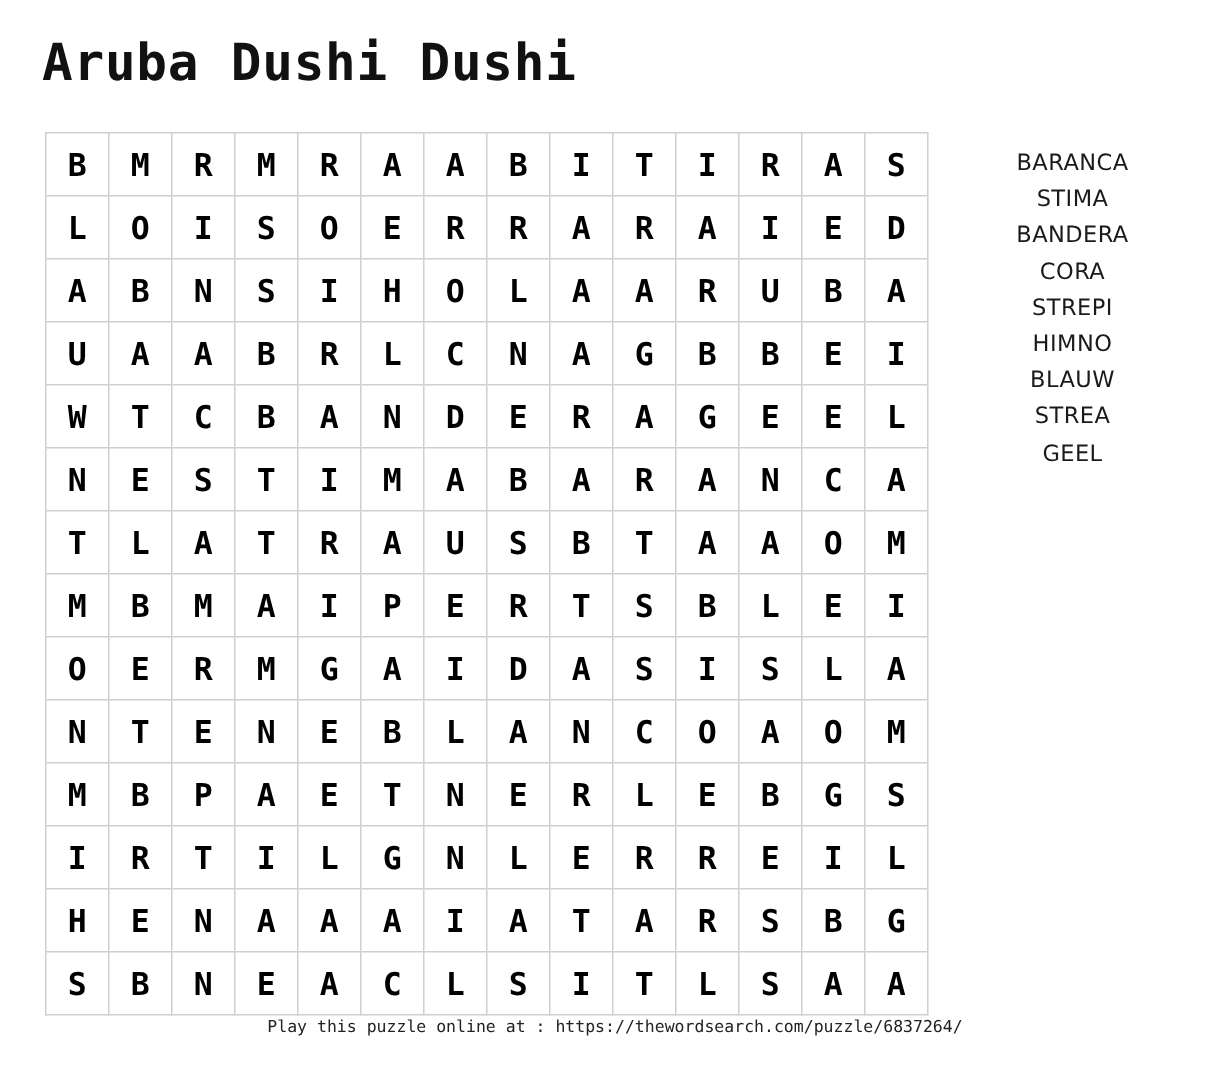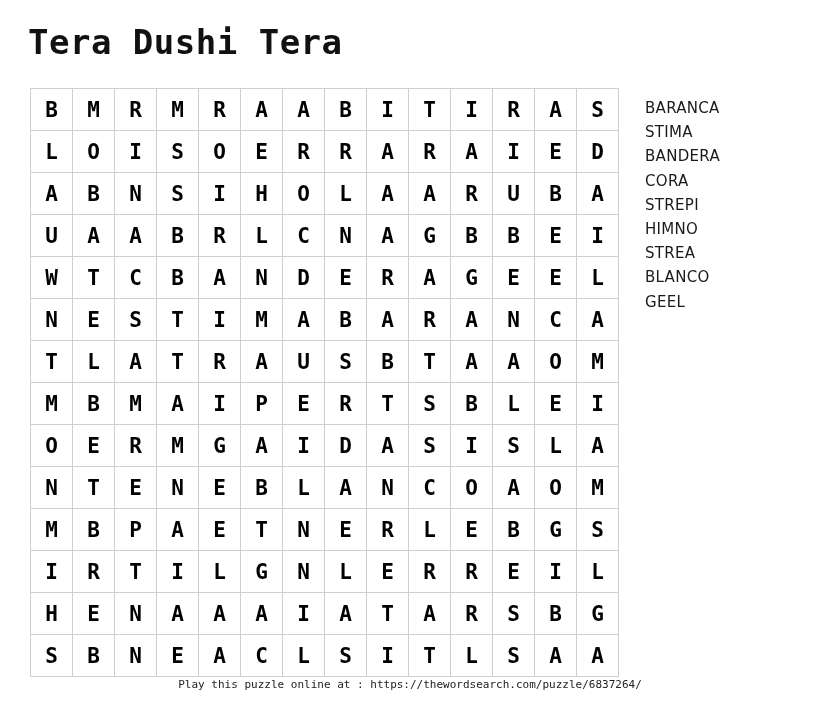--- a/index.html
+++ b/index.html
@@ -44,20 +44,21 @@
     font-size: 21px;
     font-weight: bold;
     color: #000000;
     padding: 0;
   }
   .word-list {
     position: absolute;
     left: 645px;
     top: 96px;
     width: 140px;
+    text-align: center;
   }
   .word-list .word {
     font-family: "DejaVu Sans", sans-serif;
     font-size: 15px;
     line-height: 24.2px;
     color: #1a1a1a;
     letter-spacing: 0.3px;
   }
   .footer {
     position: absolute;
@@ -66,21 +67,21 @@
     width: 820px;
     text-align: center;
     font-family: "DejaVu Sans Mono", monospace;
     font-size: 11px;
     color: #222222;
   }
 </style>
 </head>
 <body>
 
-<div class="page-title">Tera Dushi Tera</div>
+<div class="page-title">Aruba Dushi Dushi</div>
 
 <div class="puzzle-area">
   <table class="grid">
     <tbody>
       <tr>
         <td>B</td>
         <td>M</td>
         <td>R</td>
         <td>M</td>
         <td>R</td>
@@ -306,18 +307,18 @@
   </table>
 </div>
 
 <div class="word-list">
   <div class="word">BARANCA</div>
   <div class="word">STIMA</div>
   <div class="word">BANDERA</div>
   <div class="word">CORA</div>
   <div class="word">STREPI</div>
   <div class="word">HIMNO</div>
+  <div class="word">BLAUW</div>
   <div class="word">STREA</div>
-  <div class="word">BLANCO</div>
   <div class="word">GEEL</div>
 </div>
 
 <div class="footer">Play this puzzle online at : https://thewordsearch.com/puzzle/6837264/</div>
 
 </body></html>

